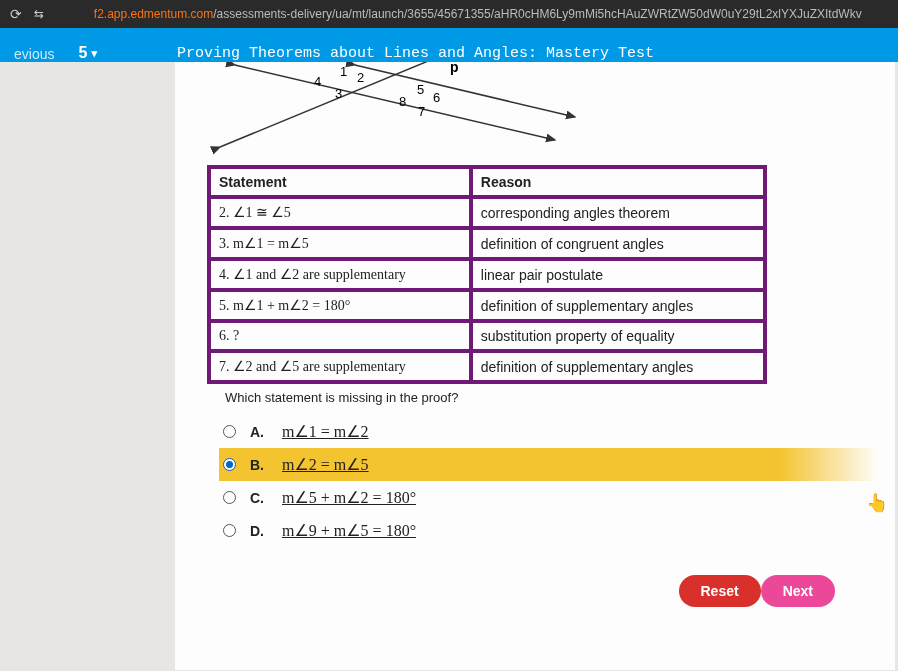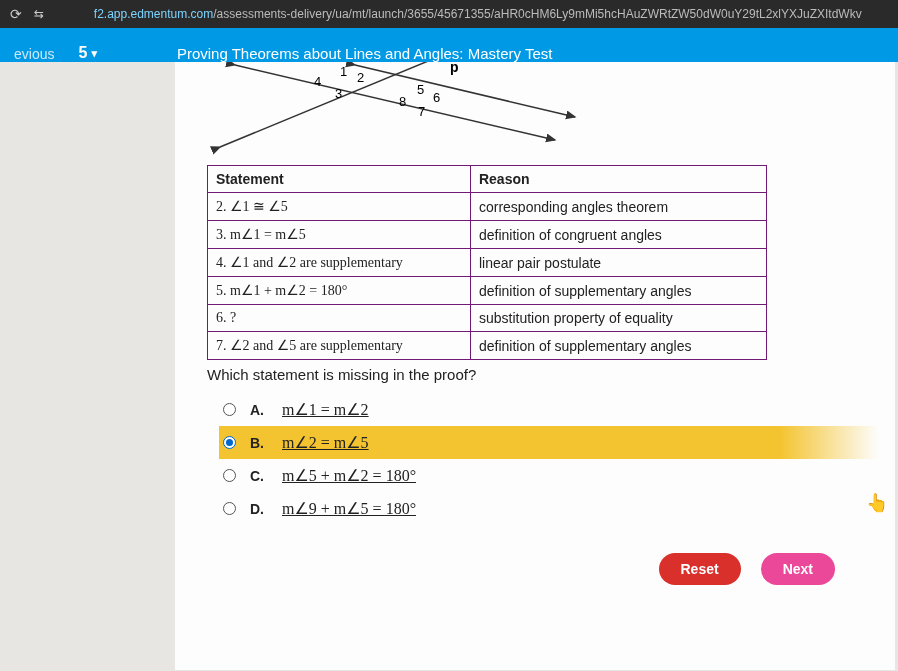--- a/index.html
+++ b/index.html
@@ -16,32 +16,32 @@
     background: #2a2a2a;
     height: 28px;
     display: flex;
     align-items: center;
     padding: 0 10px;
     gap: 12px;
     color: #ccc;
     font-size: 12px;
   }
   .browser-bar .url { color: #bbb; white-space: nowrap; overflow: hidden; }
-  .browser-bar .url .domain { color: #7dd3fc; padding-left: 38px; }
+  .browser-bar .url .domain { color: #f97316; padding-left: 38px; }
   .header-bar {
     background: #0099e5;
     height: 34px;
     display: flex;
     align-items: flex-end;
     color: #fff;
     font-size: 15px;
   }
   .header-bar .prev { padding: 0 14px; color: #cde9f8; font-size: 14px; }
   .header-bar .qn { background: #0099e5; padding: 0 10px; font-weight: bold; font-size: 16px; display:flex; align-items:center; gap:4px;}
-  .header-bar .title { padding-left: 70px; }
+  .header-bar .title { padding-left: 70px; font-family: Liberation Mono, monospace; }
   .content {
     background: #fdfdfd;
     margin: 0 0 0 175px;
     width: 720px;
     padding: 0 0 18px 0;
     min-height: 608px;
     position: relative;
   }
   .diagram {
     width: 380px;
@@ -50,29 +50,29 @@
     position: relative;
   }
   .diagram svg { position:absolute; top:0; left:0; }
   table.proof {
     border-collapse: collapse;
     margin: 8px 0 0 32px;
     width: 560px;
     font-size: 14px;
   }
   table.proof th, table.proof td {
-    border: 1px solid #701a75;
+    border: 4px solid #701a75;
     padding: 5px 8px;
     text-align: left;
     font-weight: normal;
   }
   table.proof th { font-weight: bold; }
   .subq {
-    margin: 6px 0 10px 32px;
-    font-size: 15px;
+    margin: 6px 0 10px 50px;
+    font-size: 13px;
   }
   .choices { margin-left: 44px; }
   .choice {
     display: flex;
     align-items: center;
     padding: 7px 4px;
     gap: 14px;
     font-size: 14px;
   }
   .choice .radio {
@@ -88,21 +88,21 @@
     content:""; width:7px; height:7px; background:#0066cc; border-radius:50%;
   }
   .choice .letter { font-weight: bold; width: 18px; }
   .choice .expr { font-family: 'Times New Roman', serif; font-size: 16px; text-decoration: underline; }
   .choice.highlighted {
     background: linear-gradient(to right, #f4c430 0%, #f4c430 85%, rgba(244,196,48,0) 100%);
     width: 660px;
   }
   .choice.highlighted .expr { text-decoration: underline; }
   .buttons {
-    display:flex; gap: 20px; justify-content:flex-end;
+    display:flex; justify-content:flex-end;
     padding: 28px 60px 0 0;
   }
   .btn {
     padding: 8px 22px;
     border-radius: 18px;
     color: #fff;
     font-size: 14px;
     font-weight: bold;
     border: none;
     cursor: pointer;

